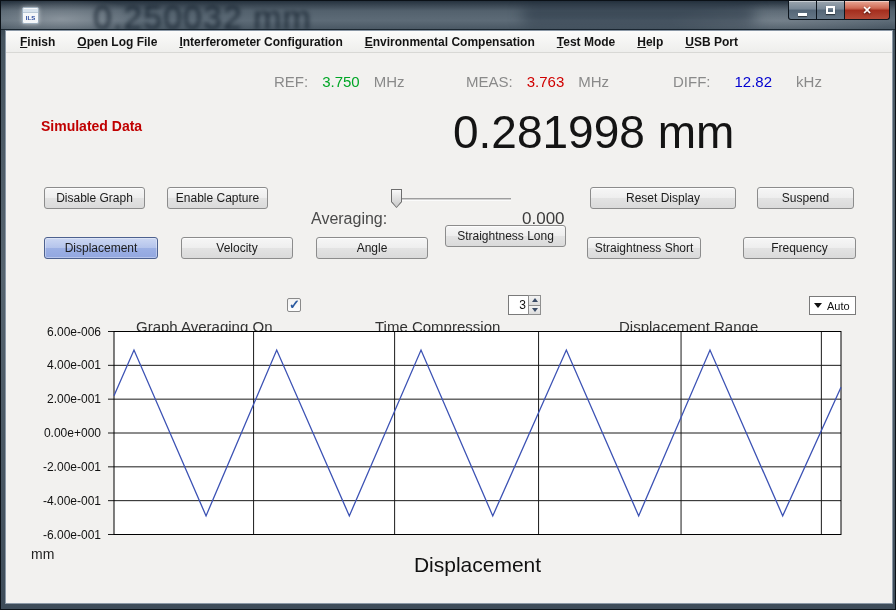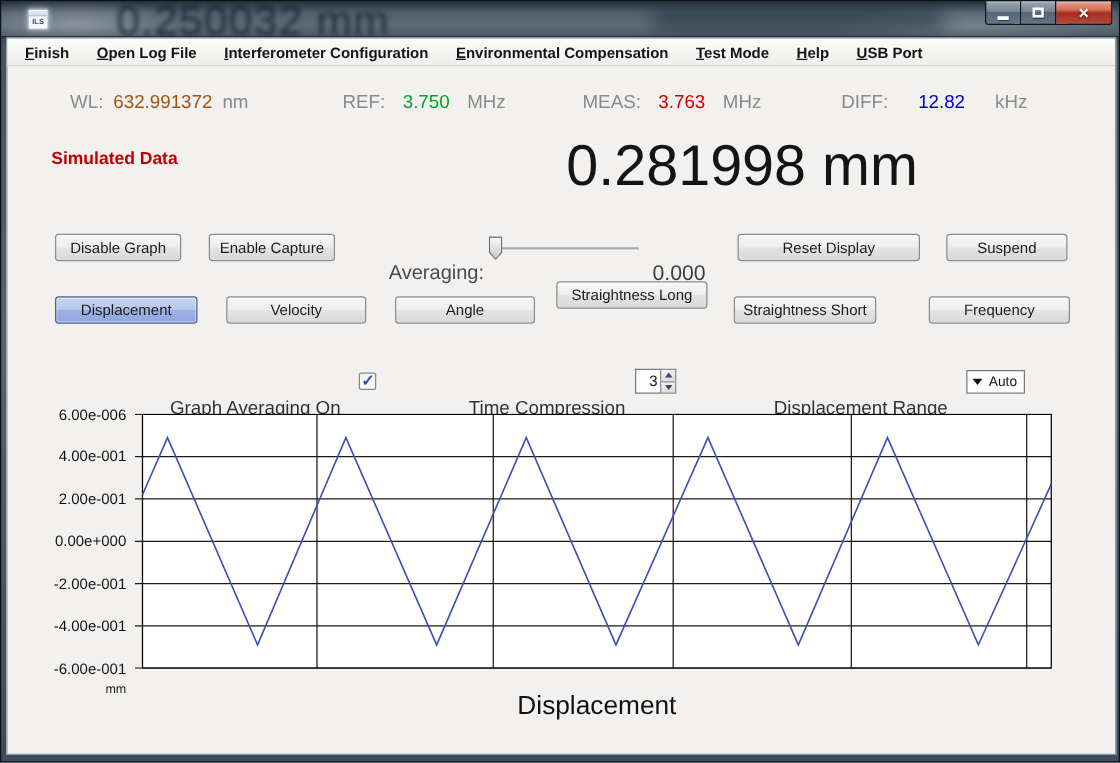--- a/index.html
+++ b/index.html
@@ -117,31 +117,31 @@
   }
   .spin-btns { width:13px; display:flex; flex-direction:column; }
   .spin-btn {
     flex:1; background:linear-gradient(180deg,#f4f4f4,#dcdcdc); border:1px solid #8f8f8f;
     display:flex; align-items:center; justify-content:center;
   }
   .spin-btn.up { border-bottom:none; }
   .tri-up { width:0; height:0; border-left:3px solid transparent; border-right:3px solid transparent; border-bottom:4px solid #3a4b66; }
   .tri-down { width:0; height:0; border-left:3px solid transparent; border-right:3px solid transparent; border-top:4px solid #3a4b66; }
   .combo {
-    position:absolute; left:772px; top:295px; width:47px; height:19px;
+    position:absolute; left:808px; top:295px; width:47px; height:19px;
     background:#fff; border:1px solid #7a7a7a;
     display:flex; align-items:center; padding-left:4px; gap:5px;
   }
   .combo .arrow { width:0; height:0; border-left:4px solid transparent; border-right:4px solid transparent; border-top:5px solid #111; }
   .combo .val { font-size:11px; color:#111; }
   
   .chart-svg { position:absolute; left:105px; top:330px; }
   .y-labels { position:absolute; left:28px; top:330px; width:72px; height:204px; pointer-events:none; }
   .ytick { position:absolute; right:0; width:72px; text-align:right; font-size:12px; color:#111; line-height:14px; }
-  .unit-label { position:absolute; left:30px; top:545px; width:70px; text-align:right; font-size:10px; color:#222; }
+  .unit-label { position:absolute; left:30px; top:545px; width:70px; font-size:14px; color:#222; }
   .chart-title { position:absolute; left:113px; top:552px; width:727px; text-align:center; font-size:21px; color:#111; }
 </style>
 </head>
 <body>
 
 <div class="window">
 
   <div class="titlebar">
     <div class="ghost-title">0.250032 mm</div>
     <div class="ghost-smudge"></div>
@@ -167,23 +167,20 @@
   <div class="menubar">
     <span class="menu-item">Finish</span>
     <span class="menu-item">Open Log File</span>
     <span class="menu-item">Interferometer Configuration</span>
     <span class="menu-item">Environmental Compensation</span>
     <span class="menu-item">Test Mode</span>
     <span class="menu-item">Help</span>
     <span class="menu-item">USB Port</span>
   </div>
 
-  <div class="readout" style="left:55px">
-    <span>WL:</span><span class="val" style="color: rgb(163, 84, 14);">632.991372</span><span>nm</span>
-  </div>
   <div class="readout" style="left:273px">
     <span>REF:</span><span class="val" style="margin: 0px 14px; color: rgb(0, 166, 38);">3.750</span><span>MHz</span>
   </div>
   <div class="readout" style="left:465px">
     <span>MEAS:</span><span class="val" style="margin: 0px 14px; color: rgb(208, 0, 0);">3.763</span><span>MHz</span>
   </div>
   <div class="readout" style="left:672px">
     <span>DIFF:</span><span class="val" style="margin: 0px 24px; color: rgb(0, 0, 208);">12.82</span><span>kHz</span>
   </div>
 

